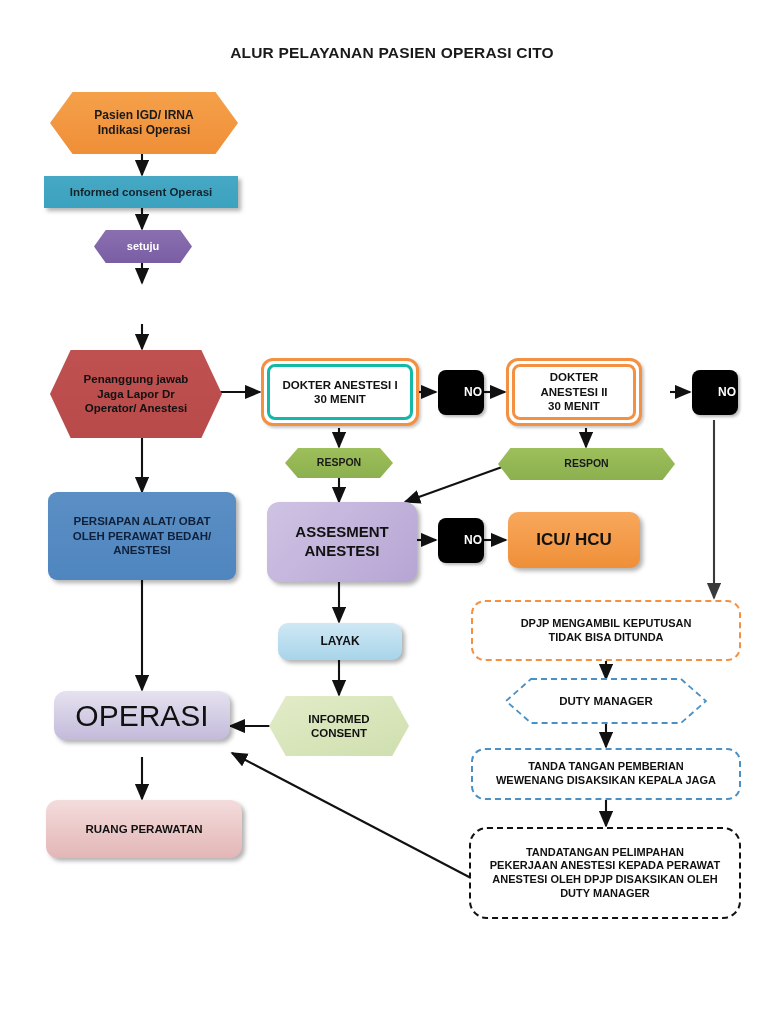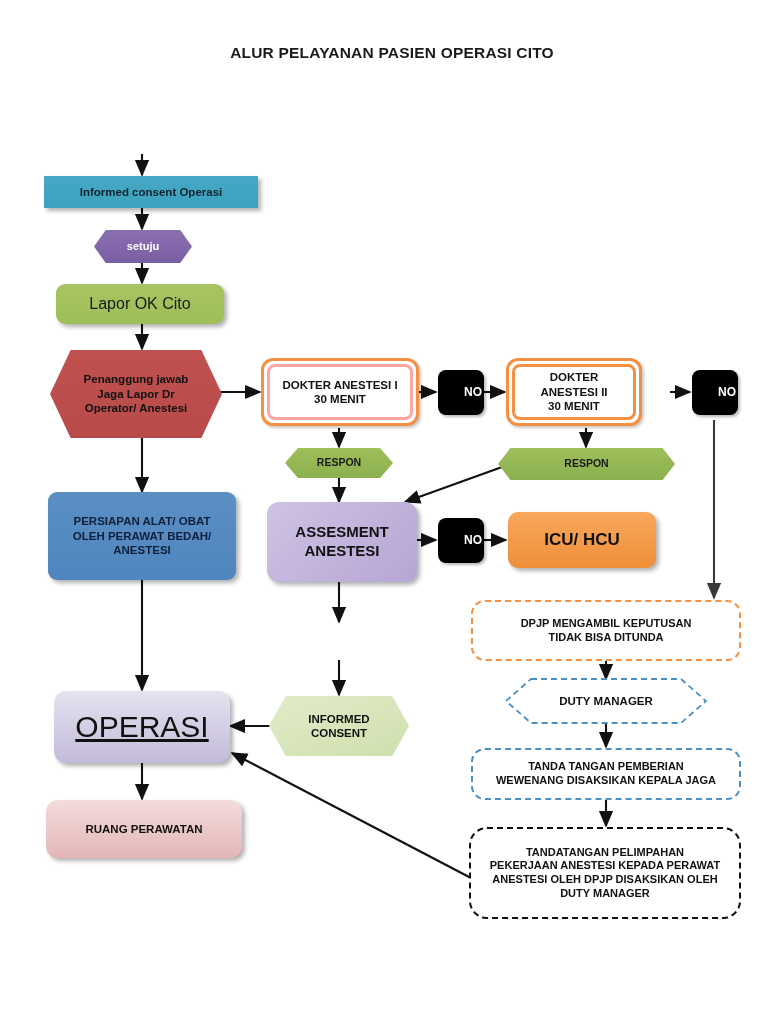--- a/index.html
+++ b/index.html
@@ -105,50 +105,51 @@
       <line x1="598" y1="723" x2="598" y2="747"></line>
 
       <line x1="598" y1="800" x2="598" y2="826"></line>
 
       <line x1="463" y1="878" x2="224" y2="753"></line>
     </g>
   </svg>
 
   <div id="title" style="top:44px; font-size:15.5px; letter-spacing:0.2px;">ALUR PELAYANAN PASIEN OPERASI CITO</div>
 
-
-  <div class="node teal-box sh" style="left:36px; top:176px; width:214px; height:32px; font-size:11.5px;">
+  <div class="node hex orange-hex sh" style="left:42px; top:92px; width:188px; height:62px; font-size:12px;">
+    <span class="txt">Pasien IGD/ IRNA
+Indikasi Operasi</span>
+  </div>
+
+  <div class="node teal-box sh" style="left:36px; top:176px; width:194px; height:32px; font-size:11.5px;">
     <span class="txt">Informed consent Operasi</span>
   </div>
 
   <div class="node hex purple-hex sh" style="left:86px; top:230px; width:98px; height:33px; font-size:11px;">
     <span class="txt">setuju</span>
   </div>
 
-  <div class="node green-box sh" style="left:48px; top:284px; width:168px; height:40px; border-radius:9px; font-size:16px;">
-    <span class="txt">Lapor OK Cito</span>
-  </div>
 
   <div class="node hex red-hex sh" style="left:42px; top:350px; width:172px; height:88px; font-size:11.5px;">
     <span class="txt">Penanggung jawab
 Jaga Lapor Dr
 Operator/ Anestesi</span>
   </div>
 
   <div class="node blue-box sh" style="left:40px; top:492px; width:188px; height:88px; border-radius:9px; font-size:11.5px;justify-content:flex-end;">
     <span class="txt">PERSIAPAN ALAT/ OBAT
 OLEH PERAWAT BEDAH/
 ANESTESI</span>
   </div>
 
   <div style="position:absolute; left:253px; top:358px; width:158px; height:68px;
               border:3px solid #f49042; border-radius:12px; background:#fff;
               padding:3px; box-shadow:2px 2px 3px rgba(0,0,0,0.22);">
     <div class="node" style="position:relative; width:100%; height:100%;
-              border:3px solid #fca5a5; border-radius:8px; background:#fff;
+              border:3px solid #14b8a6; border-radius:8px; background:#fff;
               font-size:11.5px; font-weight:bold; color:#111;">
       <span class="txt">DOKTER ANESTESI I
 30 MENIT</span>
     </div>
   </div>
 
   <div class="node no-box" style="left:430px; top:370px; width:46px; height:45px; font-size:12px;">
     <span class="txt">NO</span>
   </div>
 
@@ -177,31 +178,34 @@
 
   <div class="node lav-box sh" style="left:259px; top:502px; width:150px; height:80px; border-radius:12px; font-size:15px;">
     <span class="txt">ASSESMENT
 ANESTESI</span>
   </div>
 
   <div class="node no-box" style="left:430px; top:518px; width:46px; height:45px; font-size:12px;">
     <span class="txt">NO</span>
   </div>
 
-  <div class="node icu sh" style="left:500px; top:512px; width:148px; height:56px; border-radius:10px; font-size:17px;">
+  <div class="node icu sh" style="left:500px; top:512px; width:132px; height:56px; border-radius:10px; font-size:17px;">
     <span class="txt">ICU/ HCU</span>
   </div>
 
+  <div class="node layak-box sh" style="left:270px; top:623px; width:124px; height:37px; border-radius:10px; font-size:12px;">
+    <span class="txt">LAYAK</span>
+  </div>
 
   <div class="node hex ic-hex sh" style="left:261px; top:696px; width:140px; height:60px; font-size:11.5px;">
     <span class="txt">INFORMED
 CONSENT</span>
   </div>
 
-  <div class="node op-box sh" style="left:46px; top:691px; width:176px; height:72px; border-radius:12px; font-size:30px;text-decoration:underline;">
+  <div class="node op-box sh" style="left:46px; top:691px; width:176px; height:49px; border-radius:12px; font-size:30px;">
     <span class="txt">OPERASI</span>
   </div>
 
   <div class="node pink-box sh" style="left:38px; top:800px; width:196px; height:58px; border-radius:12px; font-size:11.5px;">
     <span class="txt">RUANG PERAWATAN</span>
   </div>
 
   <div class="node dash-orange" style="left:463px; top:600px; width:270px; height:61px; font-size:11px;">
     <span class="txt">DPJP MENGAMBIL KEPUTUSAN
 TIDAK BISA DITUNDA</span>

